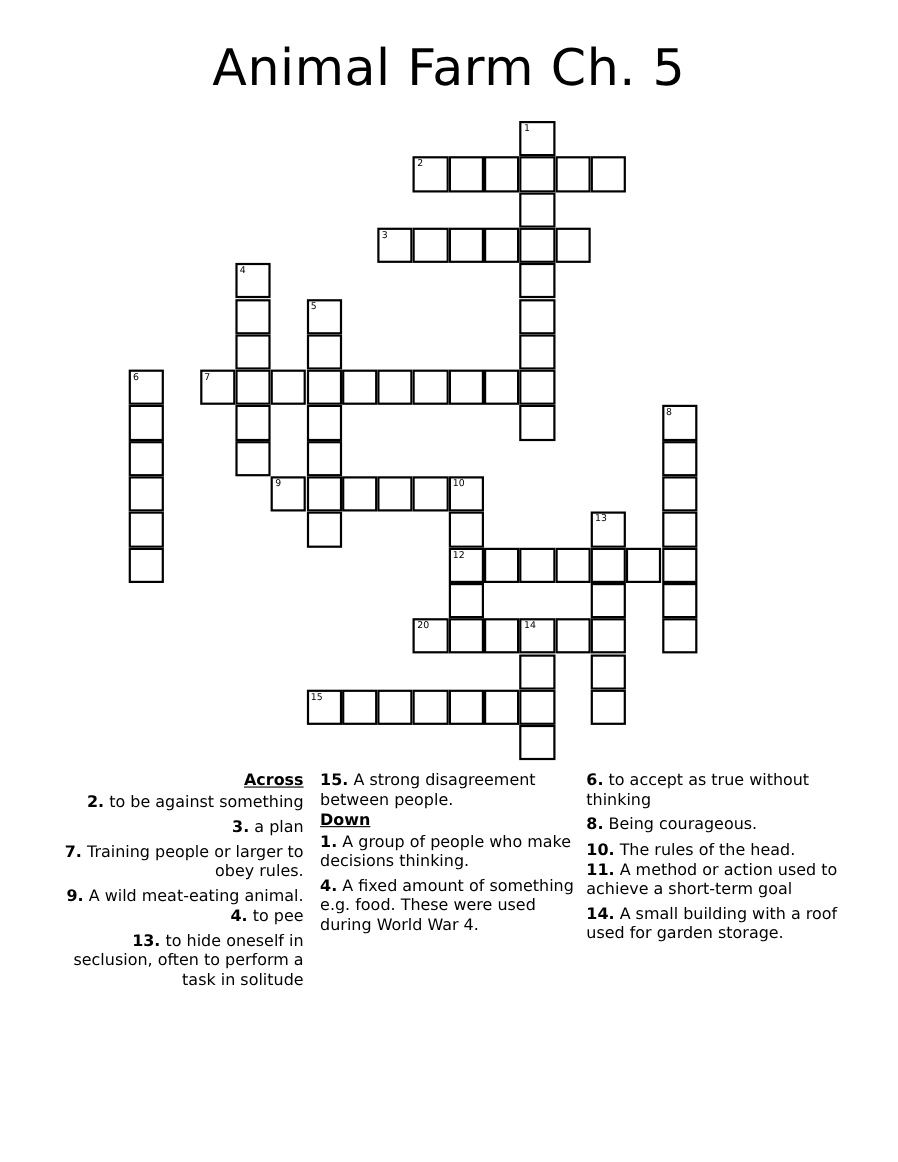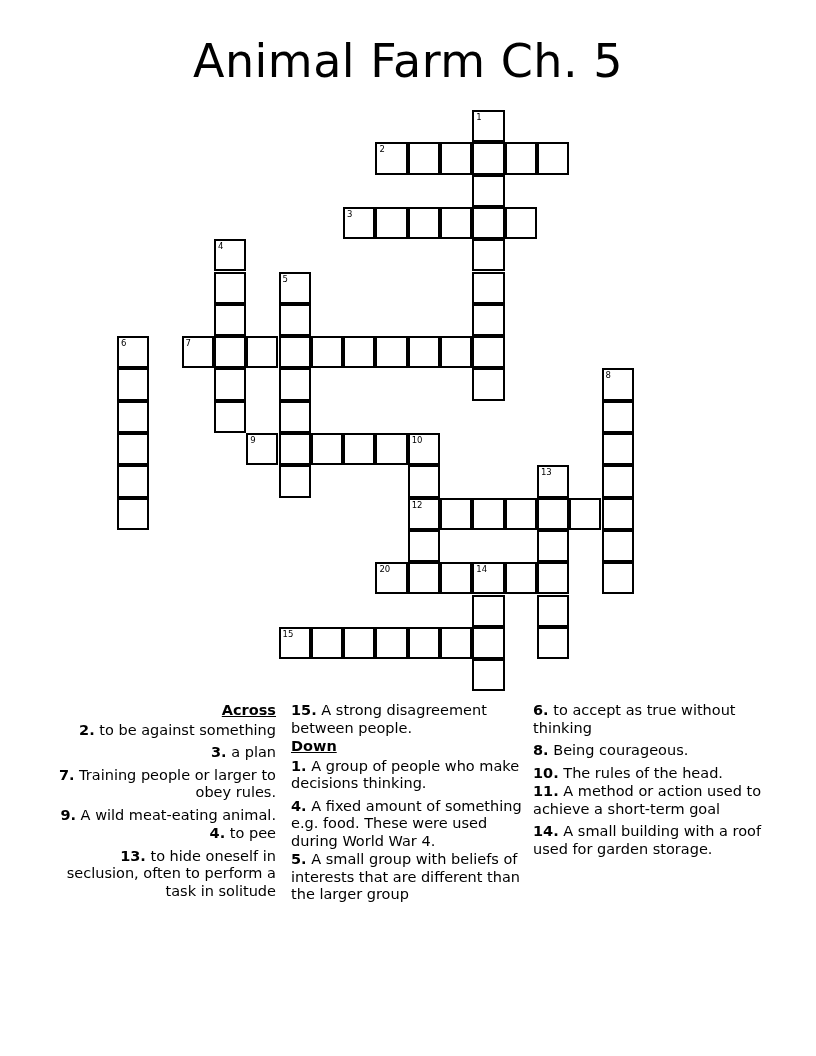--- a/index.html
+++ b/index.html
@@ -150,21 +150,20 @@
   <div class="clue" style="margin-bottom:1px"><b>9.</b> <span>A wild meat-eating animal.</span></div>
   <div class="clue"><b>4.</b> <span>to pee</span></div>
   <div class="clue"><b>13.</b> <span>to hide oneself in seclusion, often to perform a task in solitude</span></div>
 </div>
 
 <div class="clues" id="col2">
   <div class="clue" style="margin-bottom:1px"><b>15.</b> <span>A strong disagreement between people.</span></div>
   <div class="head">Down</div>
   <div class="clue"><b>1.</b> <span>A group of people who make decisions thinking.</span></div>
   <div class="clue" style="margin-bottom:1px"><b>4.</b> <span>A fixed amount of something e.g. food. These were used during World War 4.</span></div>
-  <div class="clue"><b>5.</b> <span>A small group with beliefs of interests that are different than the larger group</span></div>
 </div>
 
 <div class="clues" id="col3">
   <div class="clue"><b>6.</b> <span>to accept as true without thinking</span></div>
   <div class="clue"><b>8.</b> <span>Being courageous.</span></div>
   <div class="clue" style="margin-bottom:1px"><b>10.</b> <span>The rules of the head.</span></div>
   <div class="clue"><b>11.</b> <span>A method or action used to achieve a short-term goal</span></div>
   <div class="clue"><b>14.</b> <span>A small building with a roof used for garden storage.</span></div>
 </div>
 

